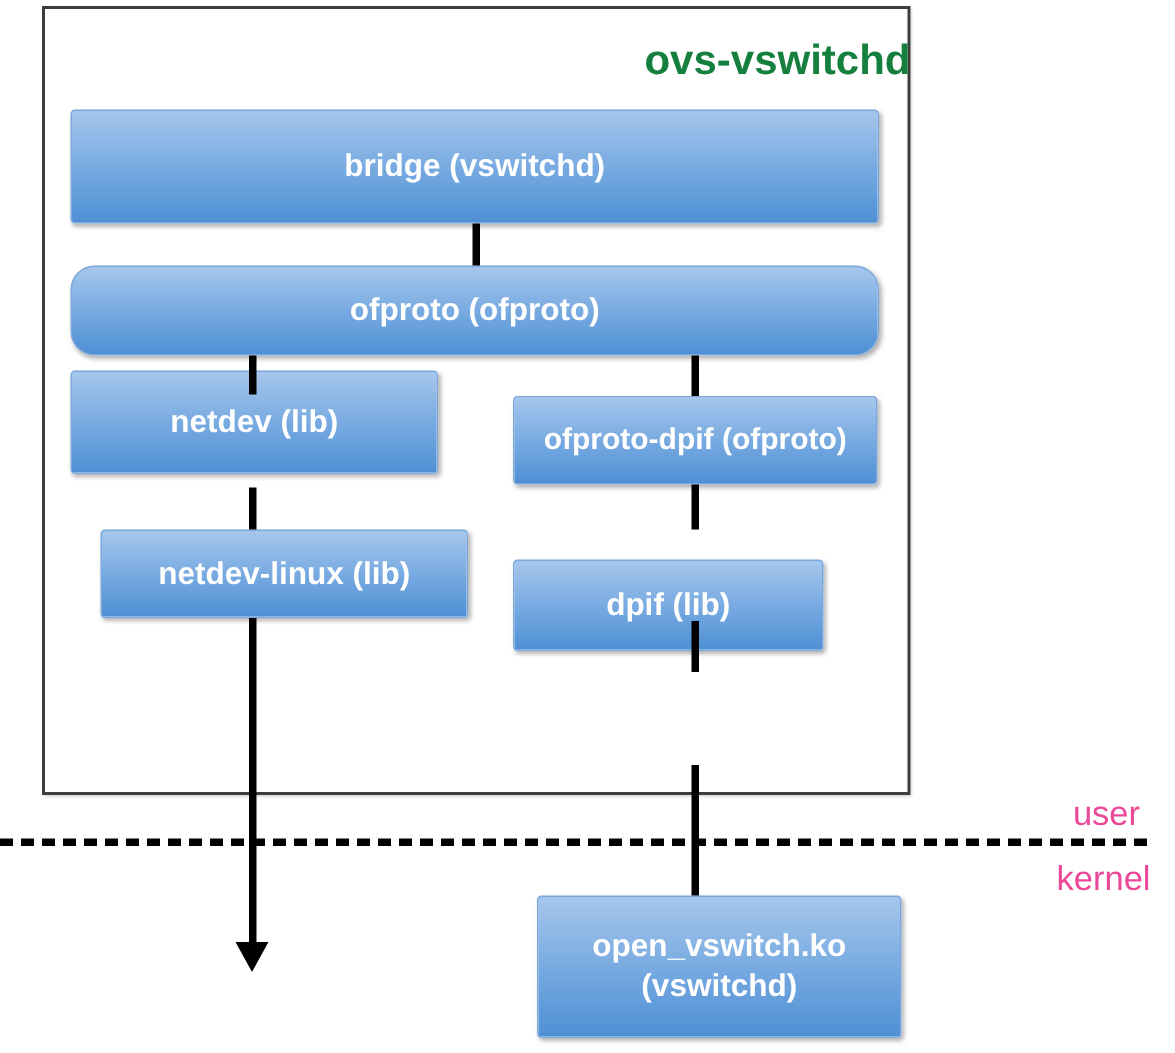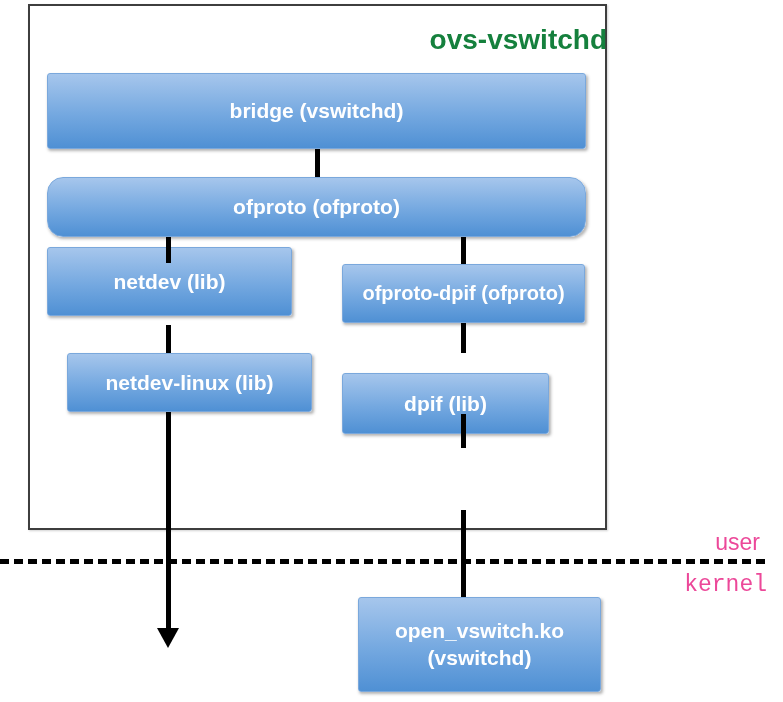--- a/index.html
+++ b/index.html
@@ -103,21 +103,21 @@
       transparent 9px, transparent 14px);
   }
   .space-label {
     position: absolute;
     font-size: 23px;
     font-weight: 500;
     color: #ec4899;
     text-align: right;
   }
   .label-user   { right: 23px; top: 529px; }
-  .label-kernel { right: 16px; top: 572px; font-family: Liberation Mono, monospace; }
+  .label-kernel { right: 16px; top: 572px; }
 </style>
 </head>
 <body>
 
 <div class="canvas">
 
   <div class="outer-box"></div>
 
   <div class="diagram-title">ovs-vswitchd</div>
 

